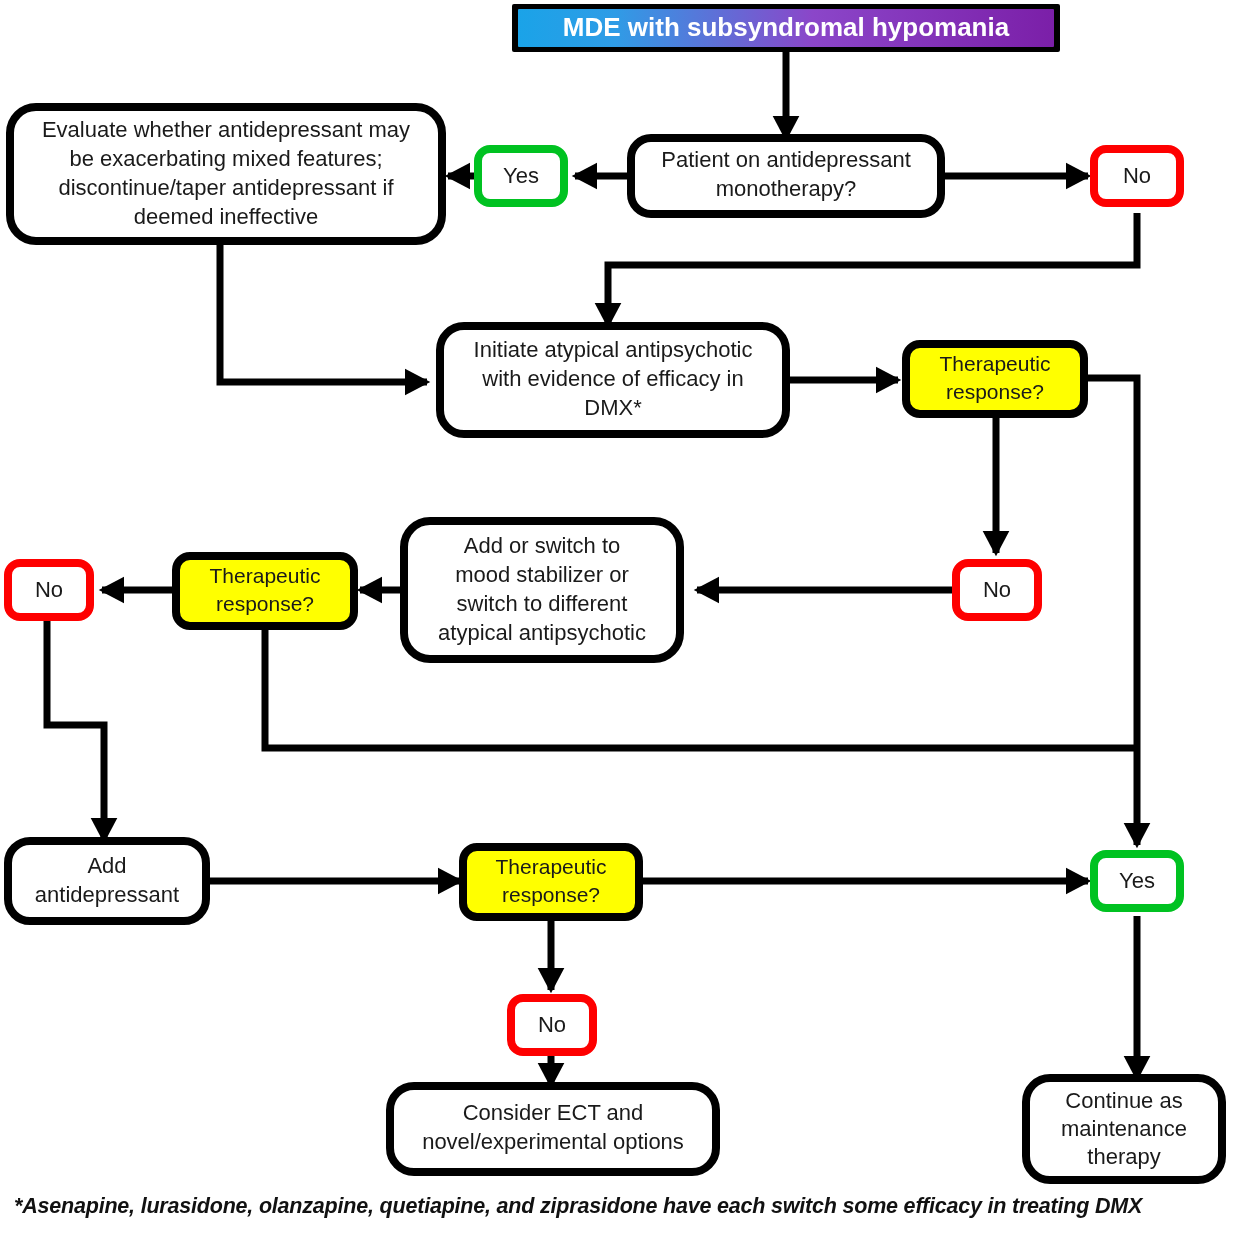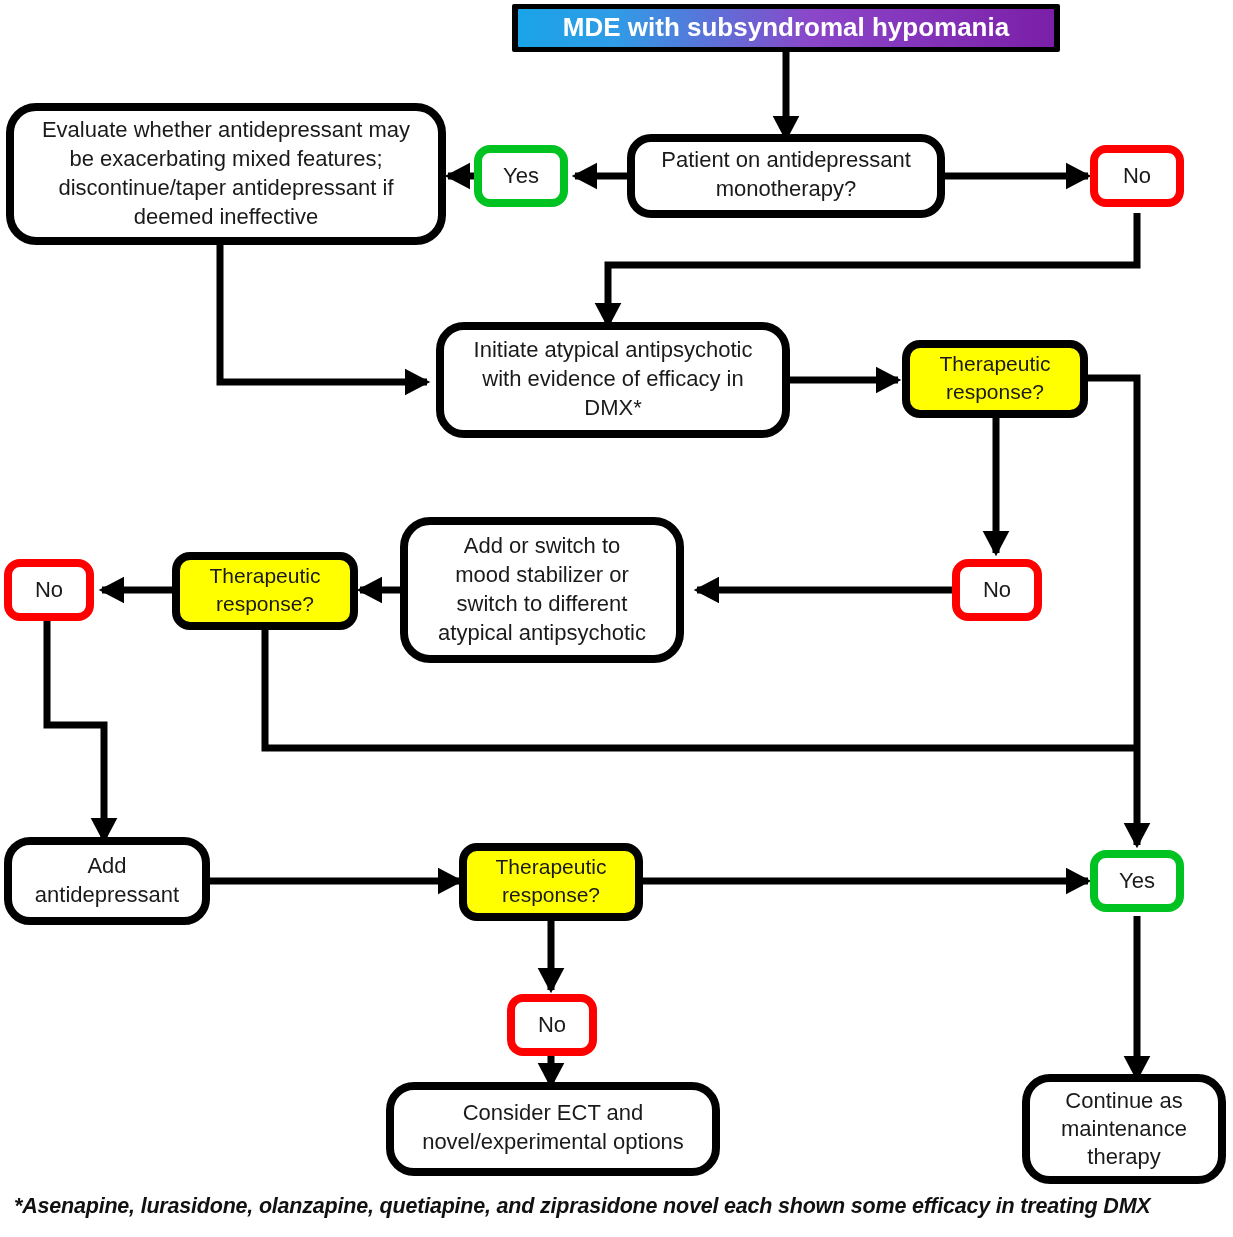--- a/index.html
+++ b/index.html
@@ -216,13 +216,13 @@
   </g>
 
   <g>
     <rect class="node-box" x="1026" y="1078" width="196" height="102" rx="24"></rect>
     <text class="node-text" x="1124" y="1102">Continue as</text>
     <text class="node-text" x="1124" y="1130">maintenance</text>
     <text class="node-text" x="1124" y="1158">therapy</text>
   </g>
 </svg>
 
-<div class="footnote">*Asenapine, lurasidone, olanzapine, quetiapine, and ziprasidone novel each shown some efficacy in treating DMX</div>
+<div class="footnote">*Asenapine, lurasidone, olanzapine, quetiapine, and ziprasidone have each switch some efficacy in treating DMX</div>
 
 </body></html>

